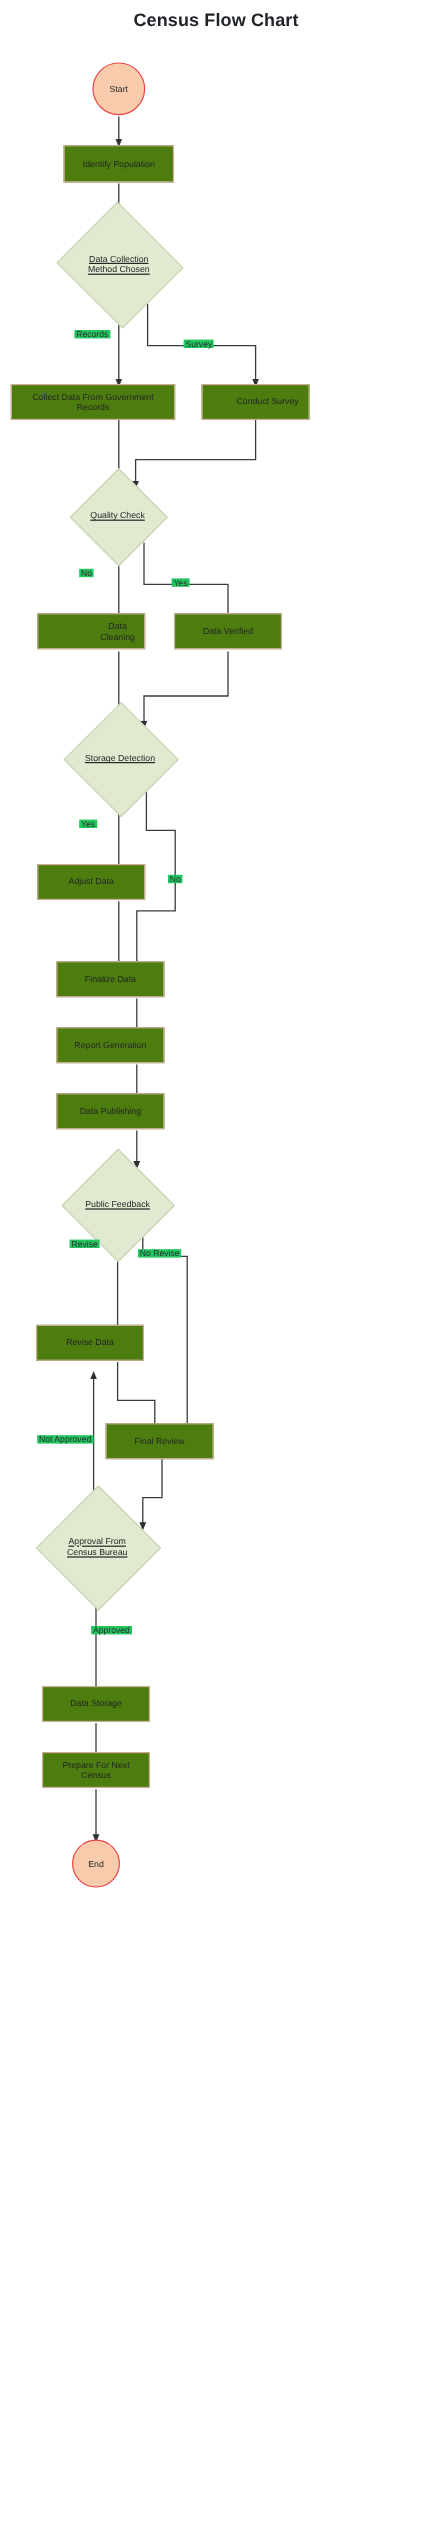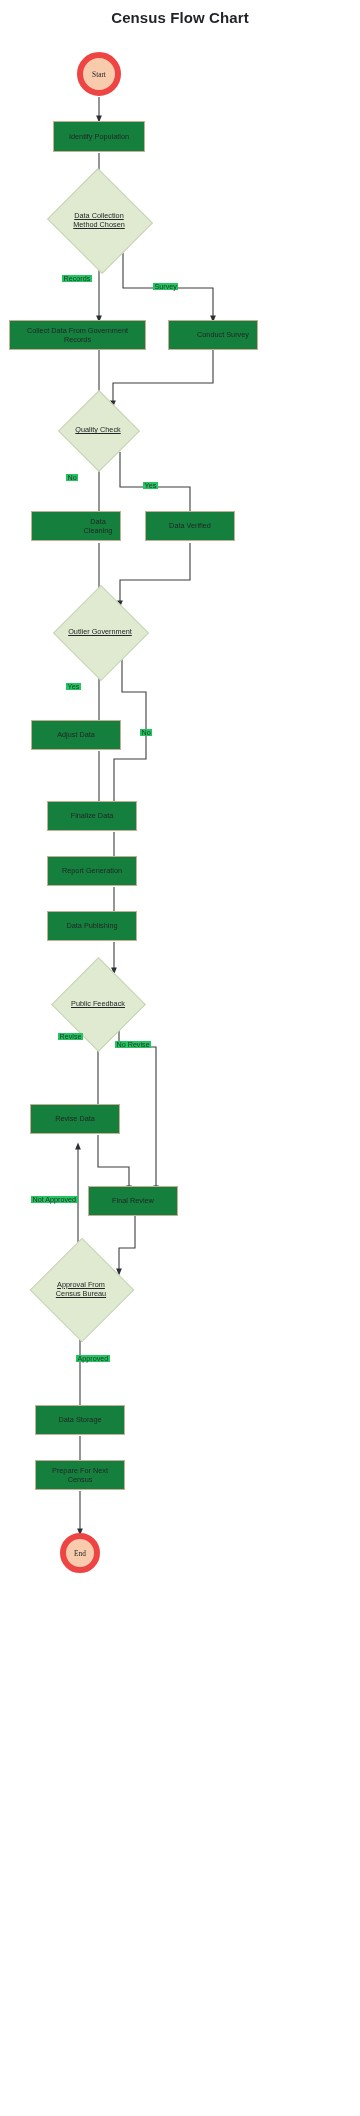--- a/index.html
+++ b/index.html
@@ -5,26 +5,26 @@
   html,body{margin:0;padding:0;background:#ffffff;}
   body{width:360px;height:2116px;position:relative;font-family:"Liberation Sans",sans-serif;-webkit-font-smoothing:antialiased;}
   #chart-root{position:relative;width:292px;height:2116px;overflow:hidden;background:#fff;}
   #title{
     position:absolute;left:0;top:9px;width:360px;text-align:center;
     font-size:15px;font-weight:bold;color:#1f2328;letter-spacing:0.1px;
   }
   svg#edges{position:absolute;left:0;top:0;width:360px;height:2116px;}
   .node{position:absolute;box-sizing:border-box;display:flex;align-items:center;justify-content:center;text-align:center;}
   .proc{
-    background:#15803d;border:1px solid #c8ad92;
+    background:#4d7c0f;border:1px solid #c8ad92;
     font-size:7.3px;color:#222626;line-height:1.25;padding:2px 4px;
   }
   .term{
-    border-radius:50%;background:#f8cbad;border:6px solid #ef4444;
-    font-size:7.3px;color:#222626;font-family:Liberation Serif, serif;
+    border-radius:50%;background:#f8cbad;border:1px solid #ef4444;
+    font-size:7.3px;color:#222626;
   }
   .dec-wrap{position:absolute;}
   .dec-shape{position:absolute;left:0;top:0;width:100%;height:100%;
     background:#dfead0;border:1px solid #c7d5b4;
     transform:rotate(45deg);}
   .dec-label{position:absolute;left:0;top:0;width:100%;height:100%;
     display:flex;align-items:center;justify-content:center;text-align:center;
     font-size:7.3px;color:#222626;line-height:1.3;text-decoration:underline;}
   .elabel{
     position:absolute;font-size:7.2px;color:#2b2f33;background:#22c55e;
@@ -130,21 +130,21 @@
   <div class="node proc" style="left:31px;top:511px;width:90px;height:30px;padding-left:48px;">
     <span>Data Cleaning</span>
   </div>
 
   <div class="node proc" style="left:145px;top:511px;width:90px;height:30px;">
     <span>Data Verified</span>
   </div>
 
   <div class="dec-wrap" style="left:44px;top:595px;width:112px;height:74px;">
     <div class="dec-shape" style="left:23px;top:4px;width:66px;height:66px;"></div>
-    <div class="dec-label">Outlier Government</div>
+    <div class="dec-label">Storage Detection</div>
   </div>
 
   <div class="node proc" style="left:31px;top:720px;width:90px;height:30px;">
     <span>Adjust Data</span>
   </div>
 
   <div class="node proc" style="left:47px;top:801px;width:90px;height:30px;">
     <span>Finalize Data</span>
   </div>
 

